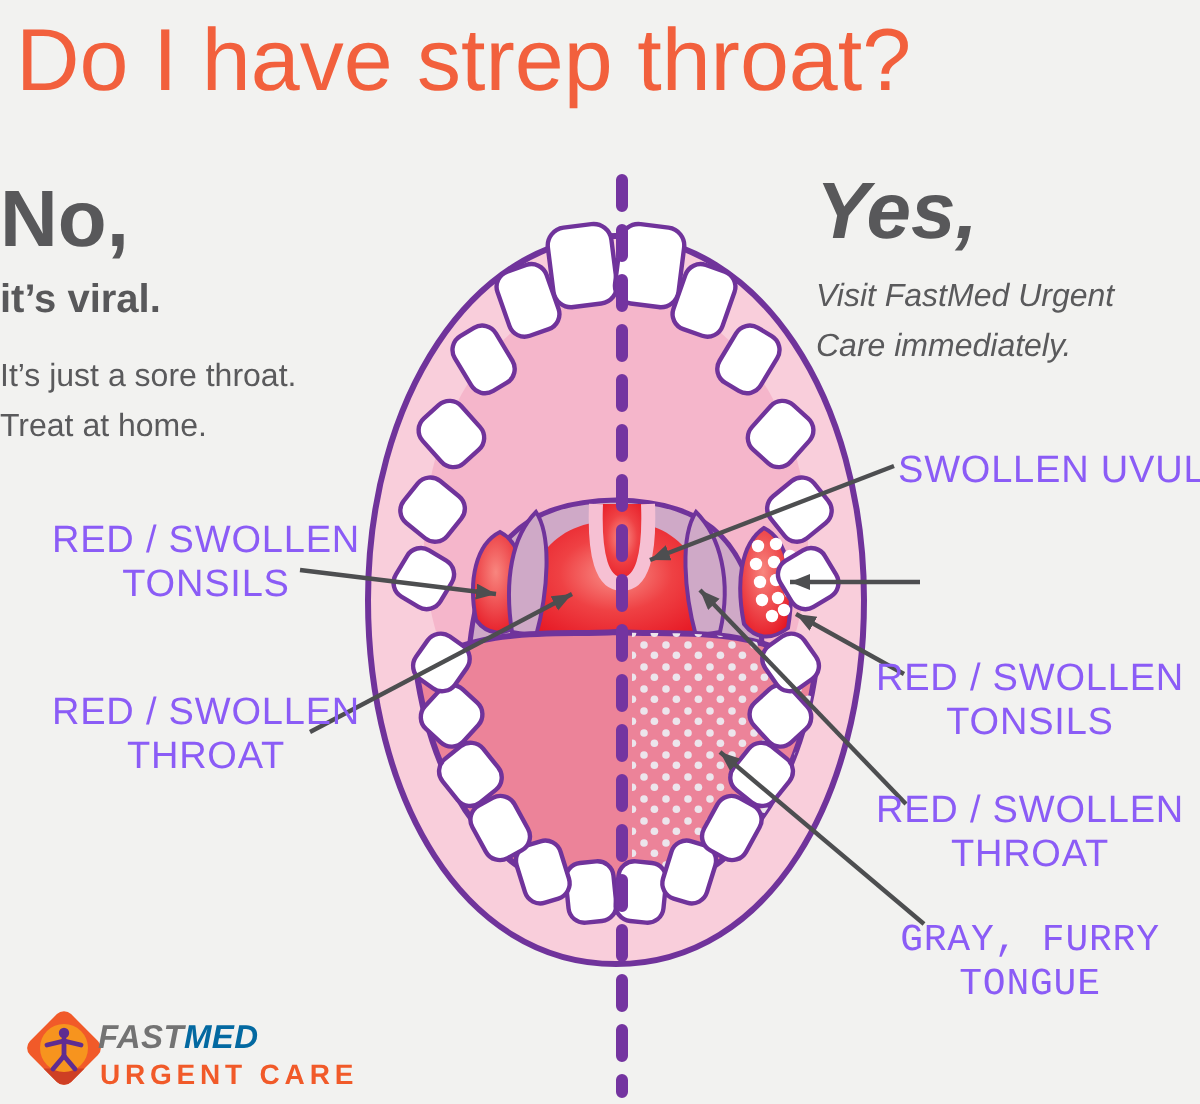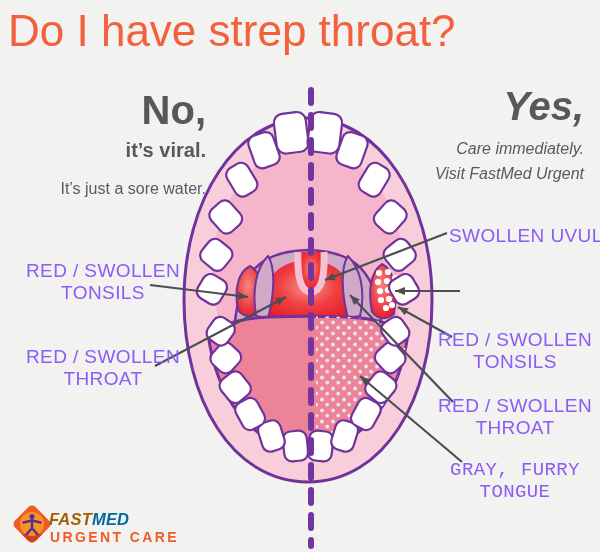--- a/index.html
+++ b/index.html
@@ -8,21 +8,21 @@
     background:#f2f2f0;
     font-family:"Liberation Sans",sans-serif;
     -webkit-font-smoothing:antialiased;
   }
   .abs{position:absolute;}
   .page-title{
     left:8px;top:6px;width:584px;
     font-size:44px;font-weight:400;letter-spacing:0px;
     color:#f2603d;white-space:nowrap;
   }
-  .col{position:absolute;text-align:right;color:#58585a;}
+  .col{position:absolute;text-align:left;color:#58585a;}
   .col-left{left:0px;top:88px;width:206px;}
   .col-right{left:408px;top:84px;width:176px;font-style:italic;}
   .col .h1{font-size:40px;font-weight:700;line-height:44px;}
   .col .h2{font-size:20px;font-weight:700;line-height:36px;}
   .col .body{margin-top:8px;font-size:16px;line-height:25px;color:#5a5a5c;}
   .callout{
     position:absolute;text-align:center;color:#8b5cf6;
     font-size:19px;line-height:22px;letter-spacing:.4px;
     white-space:pre-line;
   }
@@ -34,21 +34,21 @@
   .co-right-tonsils{left:434px;top:329px;width:162px;}
   .co-right-throat{left:434px;top:395px;width:162px;}
   .co-tongue{left:434px;top:459px;width:162px;font-family:Liberation Mono, monospace;}
   svg{display:block;}
   .artwork{left:0;top:0;}
   
   .logo{left:12px;top:500px;width:170px;height:48px;}
   .logo-icon{position:absolute;left:0;top:1px;}
   .logo-word{position:absolute;left:37px;top:10px;font-style:italic;font-weight:700;
              font-size:16.5px;letter-spacing:.2px;white-space:nowrap;}
-  .logo-word .fast{color:#a16207;}
+  .logo-word .fast{color:#737373;}
   .logo-word .med{color:#0369a1;}
   .logo-tag{position:absolute;left:38px;top:29px;font-size:14px;font-weight:700;
             letter-spacing:2.4px;color:#f15a29;white-space:nowrap;}
 </style>
 </head>
 <body>
 
 <div class="stage">
 
   <svg class="abs artwork" width="600" height="552" viewBox="0 0 600 552" aria-hidden="true">
@@ -154,29 +154,30 @@
       <line x1="462" y1="462" x2="360" y2="376" marker-end="url(#arr)"></line>
     </g>
   </svg>
 
   <div class="abs page-title">Do I have strep throat?</div>
 
   <div class="col col-left">
     <div class="h1">No,</div>
     <div class="h2">it’s viral.</div>
     <div class="body">
-      <div>It’s just a sore water.</div>
+      <div>It’s just a sore throat.</div>
+      <div>Treat at home.</div>
     </div>
   </div>
 
   <div class="col col-right">
     <div class="h1">Yes,</div>
     <div class="body">
+      <div>Visit FastMed Urgent</div>
       <div>Care immediately.</div>
-      <div>Visit FastMed Urgent</div>
     </div>
   </div>
 
   <div class="callout co-left-tonsils">RED / SWOLLEN
 TONSILS</div>
   <div class="callout co-left-throat">RED / SWOLLEN
 THROAT</div>
   <div class="callout single co-uvula">SWOLLEN UVULA</div>
   <div class="callout co-right-tonsils">RED / SWOLLEN
 TONSILS</div>

